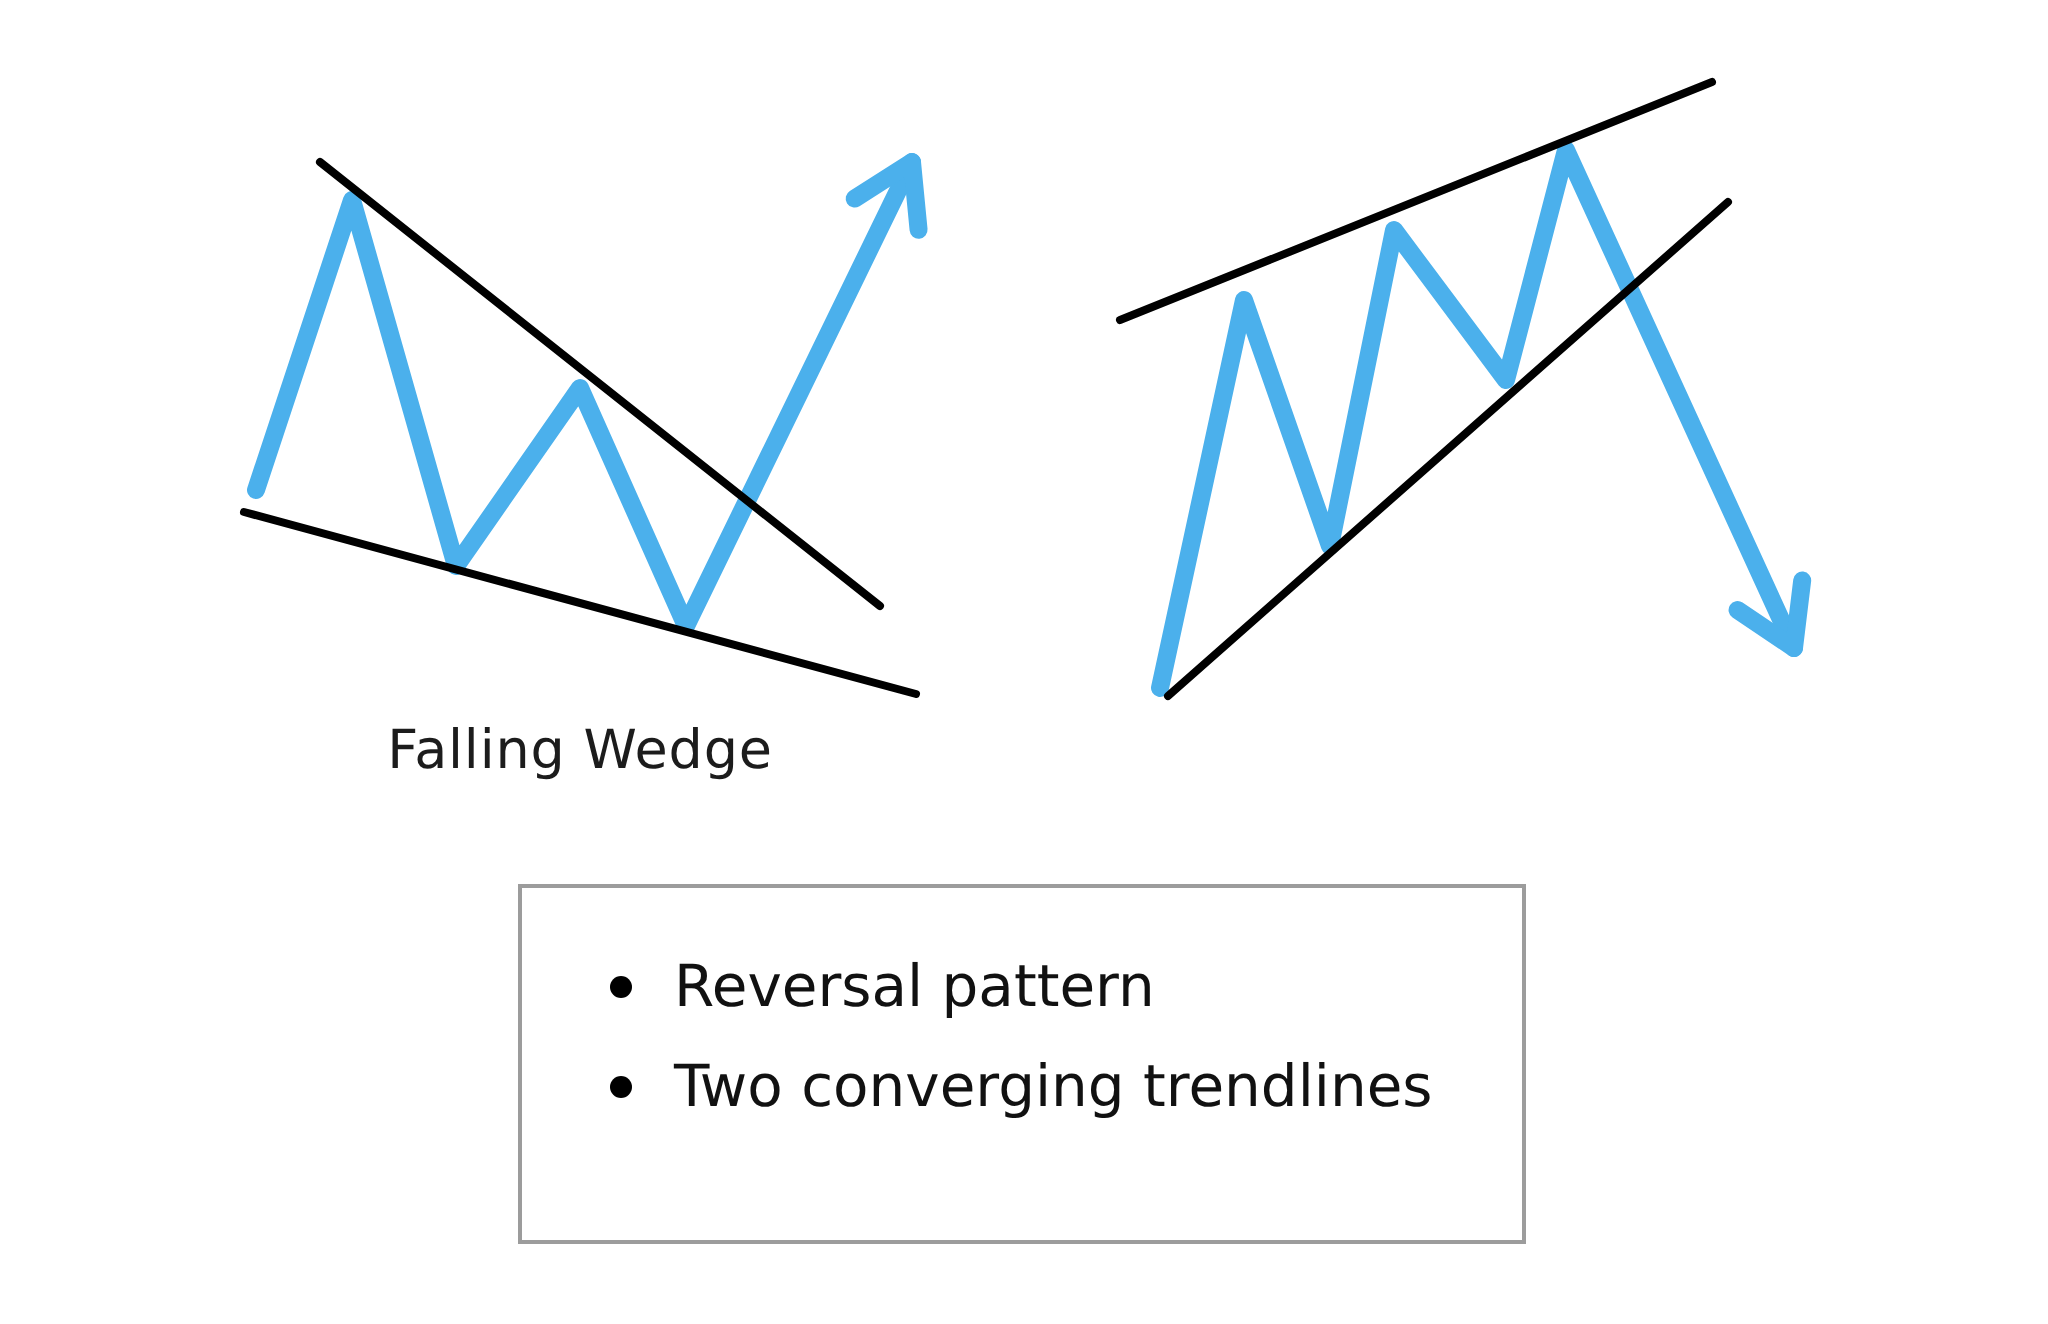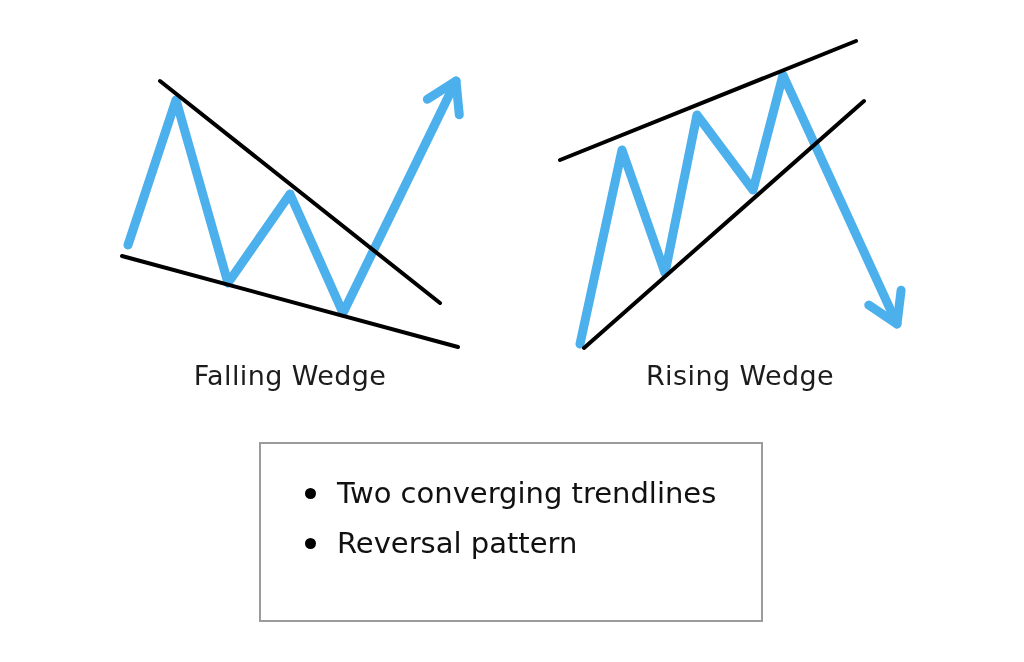--- a/index.html
+++ b/index.html
@@ -102,28 +102,27 @@
     <g>
       <polyline id="rw-price" fill="none" stroke="#4BB0EC" stroke-width="9" stroke-linecap="round" stroke-linejoin="round" points="580,342 622,148 665,271 697,113 753,188 783,73 897,322"></polyline>
       <path id="rw-arrowhead" fill="none" stroke="#4BB0EC" stroke-width="9" stroke-linecap="round" stroke-linejoin="round" d="M 901.0922449938967,288.2471700310933 L 897,322 L 868.7754559659629,303.0428083812316"></path>
       <line id="rw-upper" x1="560" y1="158" x2="856" y2="39" stroke="#000000" stroke-width="4" stroke-linecap="round"></line>
       <line id="rw-lower" x1="584" y1="346" x2="864" y2="99" stroke="#000000" stroke-width="4" stroke-linecap="round"></line>
     </g>
   </svg>
 
   <div class="pattern-label" id="label-falling-wedge">Falling Wedge</div>
 
-  <div class="pattern-label" id="label-rising-wedge">Rising Wedge</div>
 
   <div id="facts-box" style="border-color: rgb(156, 156, 156);">
     <ul id="facts-list">
       <li>
         <span class="bullet-dot"></span>
-        <span>Two converging trendlines</span>
+        <span>Reversal pattern</span>
       </li>
       <li>
         <span class="bullet-dot"></span>
-        <span>Reversal pattern</span>
+        <span>Two converging trendlines</span>
       </li>
     </ul>
   </div>
 
 </div>
 
 </body></html>

